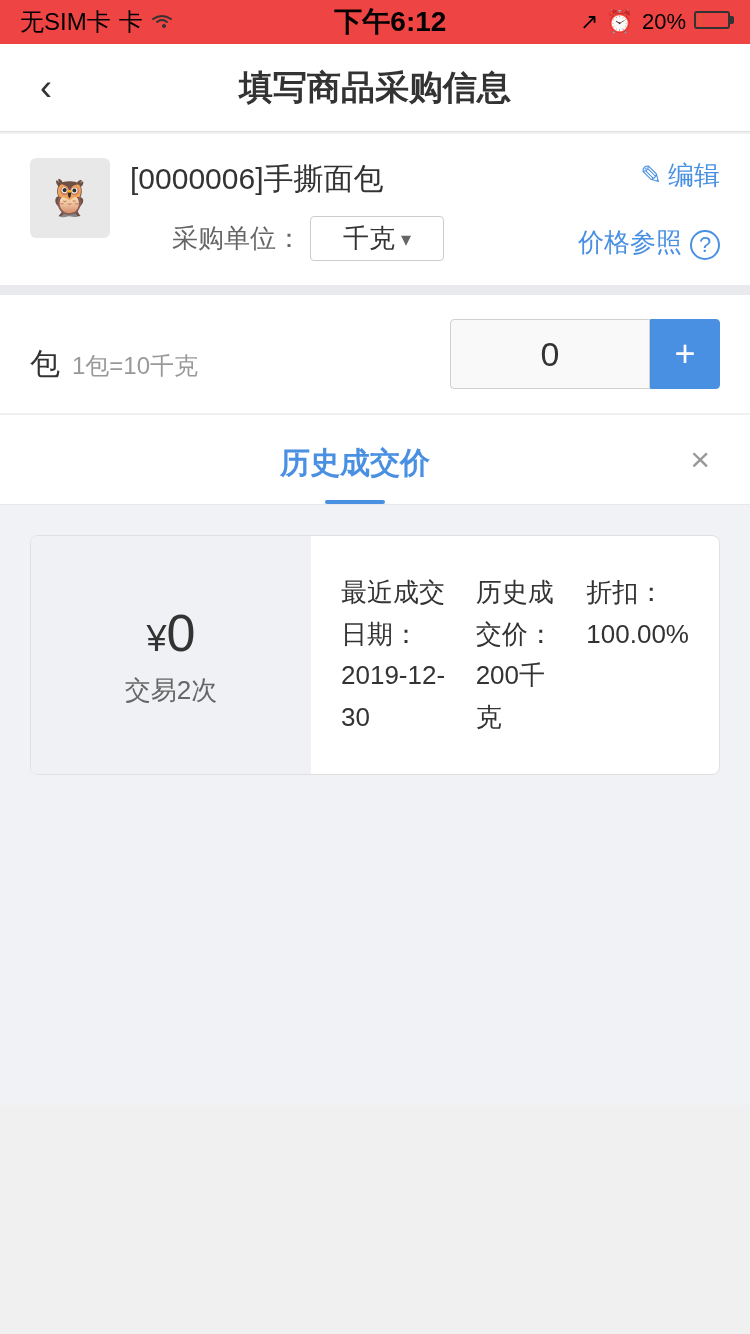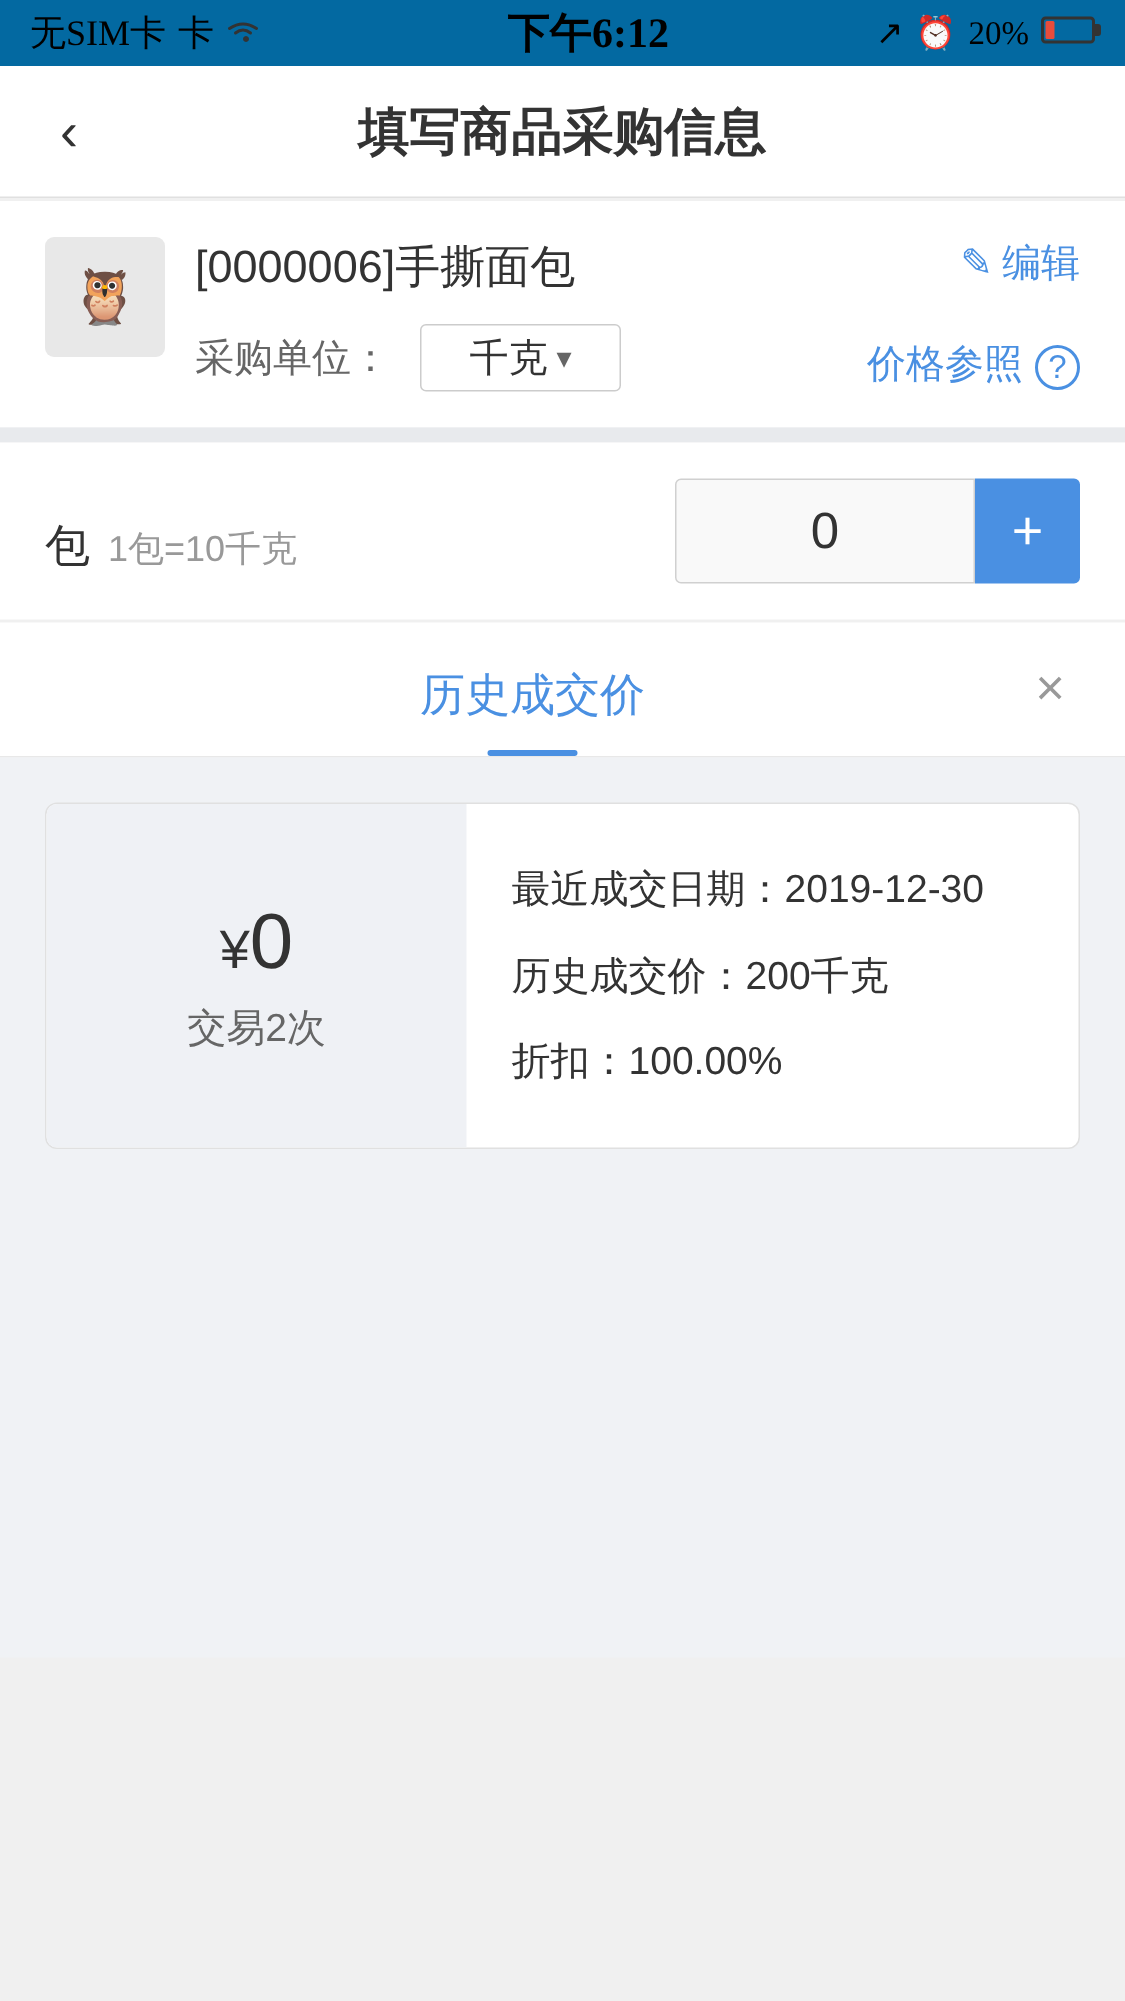--- a/index.html
+++ b/index.html
@@ -8,28 +8,27 @@
       width: 750px;
       min-height: 1334px;
       background: #f0f0f0;
       font-family: -apple-system, "PingFang SC", "Helvetica Neue", sans-serif;
       font-size: 28px;
     }
 
     
     .status-bar {
       height: 44px;
-      background: #0369a1;
+      background: #ef4444;
       display: flex;
       align-items: center;
       justify-content: space-between;
       padding: 0 20px;
       font-size: 26px;
       font-weight: 500;
-      font-family: Liberation Serif, serif;
     }
     .status-left {
       display: flex;
       align-items: center;
       gap: 8px;
       font-size: 24px;
     }
     .status-center {
       font-size: 28px;
       font-weight: 600;
@@ -132,21 +131,22 @@
     .product-name {
       font-size: 30px;
       font-weight: 400;
       color: #333;
       line-height: 1.4;
     }
     .product-unit-row {
       display: flex;
       align-items: center;
       margin-top: 16px;
-      gap: 20px;
+      gap: 8px;
+      margin-left: 42px;
     }
     .unit-label {
       font-size: 26px;
       color: #666;
     }
     .unit-select {
       border: 1px solid #ccc;
       border-radius: 4px;
       padding: 4px 32px;
       font-size: 26px;
@@ -262,21 +262,21 @@
       flex: 1;
       text-align: center;
       padding: 28px 0 20px;
       font-size: 30px;
       color: #666;
       position: relative;
       cursor: pointer;
     }
     .tab-item.active {
       color: #4a90e2;
-      font-weight: 400;
+      font-weight: 700;
     }
     .tab-item.active::after {
       content: '';
       position: absolute;
       bottom: 0;
       left: 50%;
       transform: translateX(-50%);
       width: 60px;
       height: 4px;
       background: #4a90e2;
@@ -323,21 +323,21 @@
     }
     .transaction-count {
       font-size: 26px;
       color: #666;
       margin-top: 10px;
     }
     .card-right {
       flex: 1;
       padding: 36px 30px;
       display: flex;
-      flex-direction: column;
+      flex-direction: row;
       justify-content: center;
       gap: 16px;
     }
     .detail-row {
       font-size: 26px;
       color: #333;
       line-height: 1.6;
     }
   </style>
 </head>

